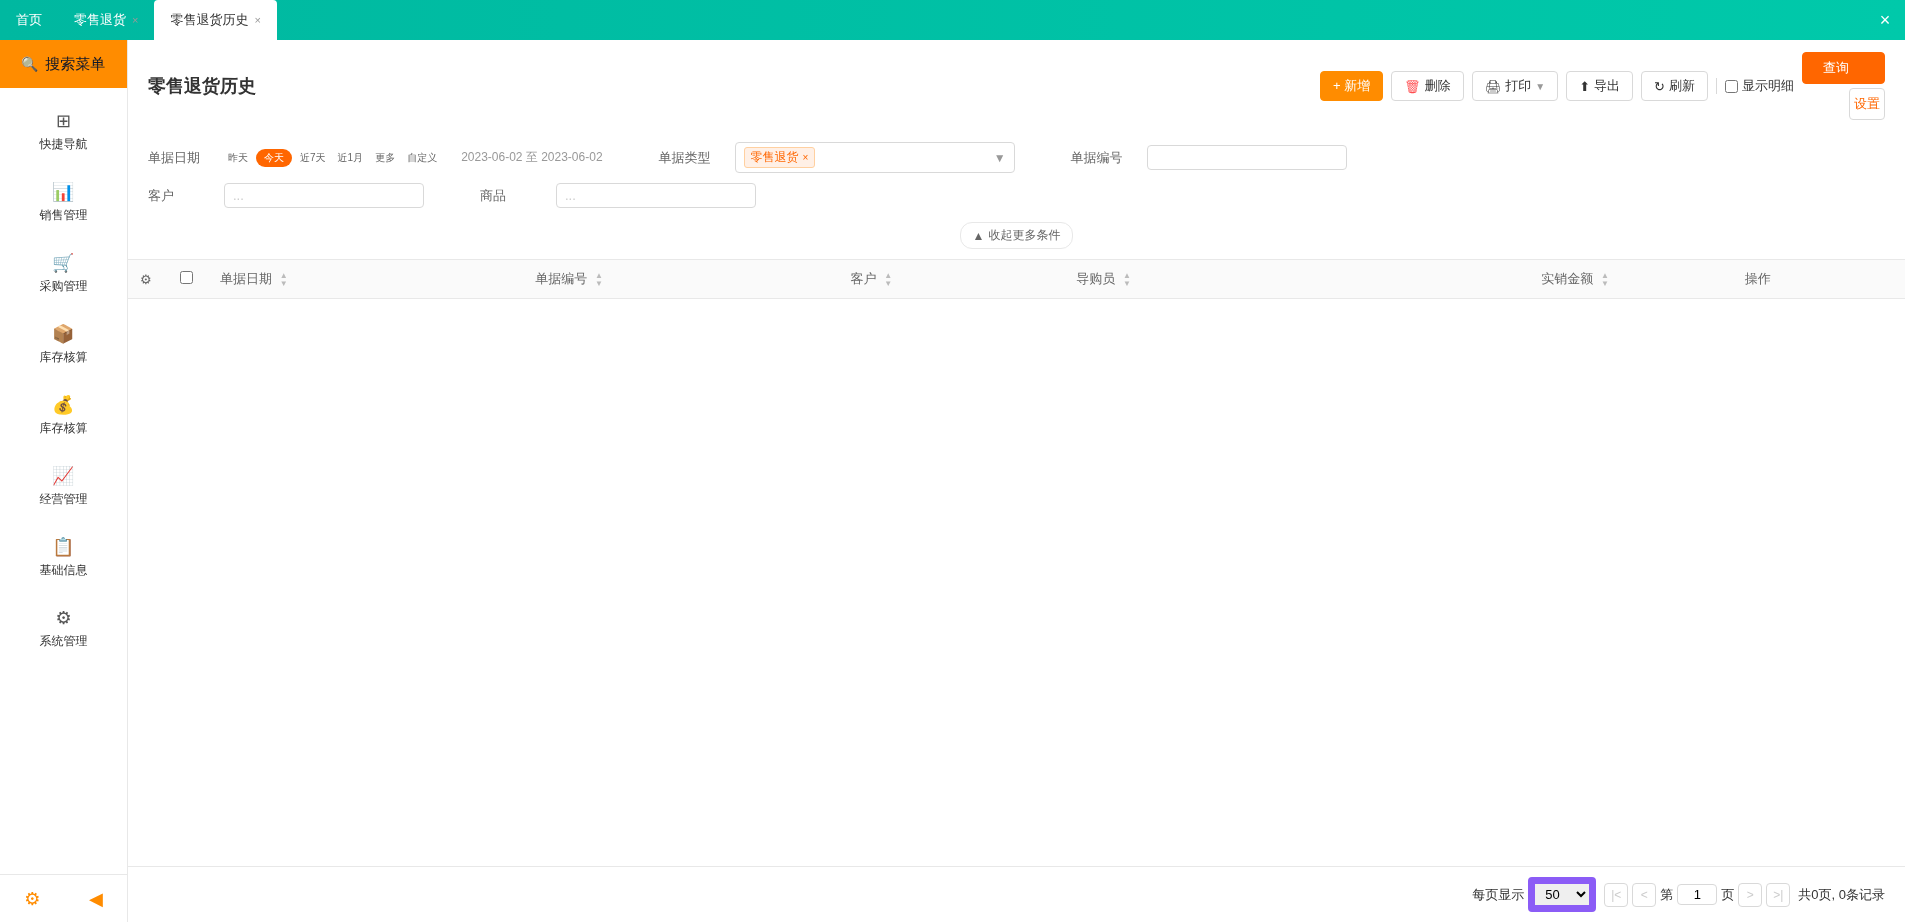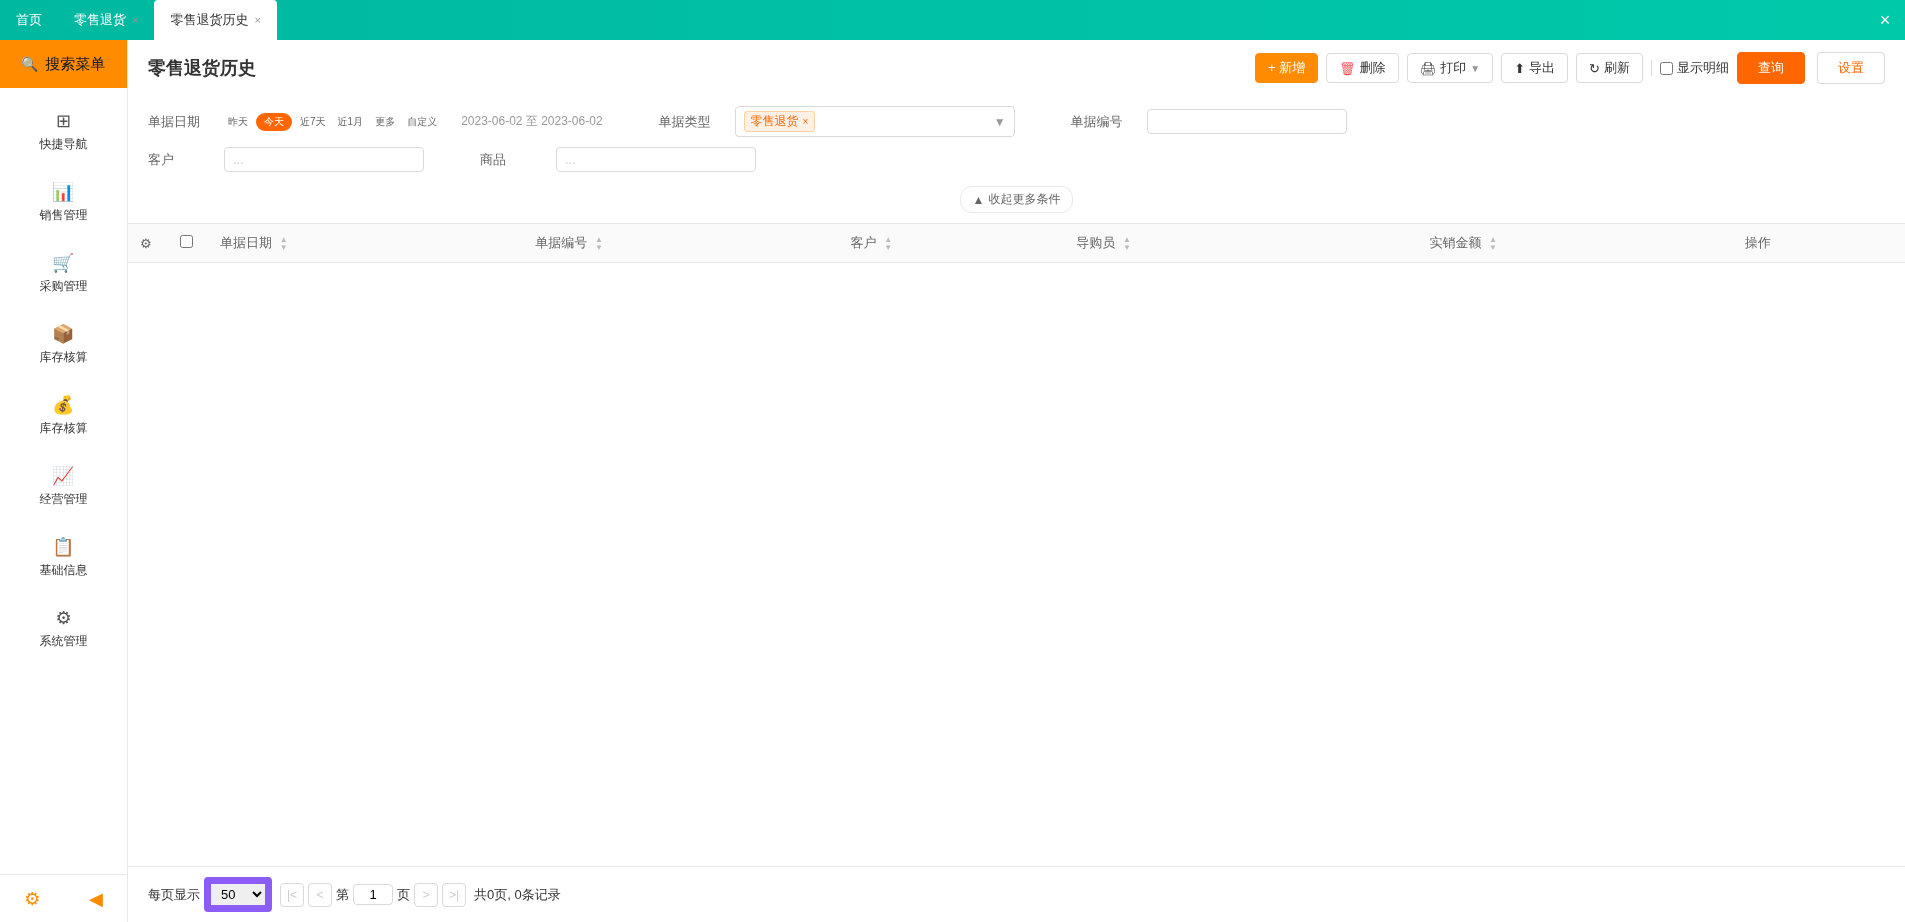--- a/index.html
+++ b/index.html
@@ -173,21 +173,22 @@
     .action-btn.query-btn {
       background: #ff6600;
       border-color: #ff6600;
       color: #fff;
       padding: 6px 20px;
     }
     .action-btn.setting-btn {
       background: #fff;
       border-color: #d9d9d9;
       color: #ff6600;
-      padding: 6px 20px;
+      padding: 6px 4px;
+      margin-left: 47px;
     }
     .checkbox-label {
       display: flex;
       align-items: center;
       gap: 4px;
       font-size: 13px;
       color: #333;
       cursor: pointer;
     }
     .divider-v {
@@ -355,20 +356,21 @@
     }
     .empty-text {
       font-size: 14px;
       color: #999;
     }
 
     
     .pagination-bar {
       display: flex;
       align-items: center;
+      justify-content: flex-end;
       padding: 10px 20px;
       border-top: 1px solid #e8e8e8;
       background: #fff;
       gap: 8px;
       font-size: 13px;
       color: #333;
       flex-shrink: 0;
     }
     .page-size-select {
       display: flex;
@@ -502,21 +504,21 @@
           </button>
           <button class="action-btn">
             <span>↻</span>
             <span>刷新</span>
           </button>
           <div class="divider-v"></div>
           <label class="checkbox-label">
             <input type="checkbox" style="">
             <span>显示明细</span>
           </label>
-          <div style="display:flex;flex-direction:row;gap:12px;">
+          <div style="display:flex;flex-direction:column;gap:4px;">
             <button class="action-btn query-btn">
               <span>查询</span>
             </button>
             <button class="action-btn setting-btn">
               <span>设置</span>
             </button>
           </div>
         </div>
       </div>
 
@@ -597,21 +599,21 @@
                   </span>
               </th>
               <th>
                 <span>导购员</span>
                 <span class="sort-icon">
                     <span>▲</span>
                     <span>▼</span>
                   </span>
               </th>
               <th style="flex:1;"></th>
-              <th style="text-align:left;">
+              <th style="text-align:center;">
                 <span>实销金额</span>
                 <span class="sort-icon">
                     <span>▲</span>
                     <span>▼</span>
                   </span>
               </th>
               <th>
                 <span>操作</span>
               </th>
             </tr>

